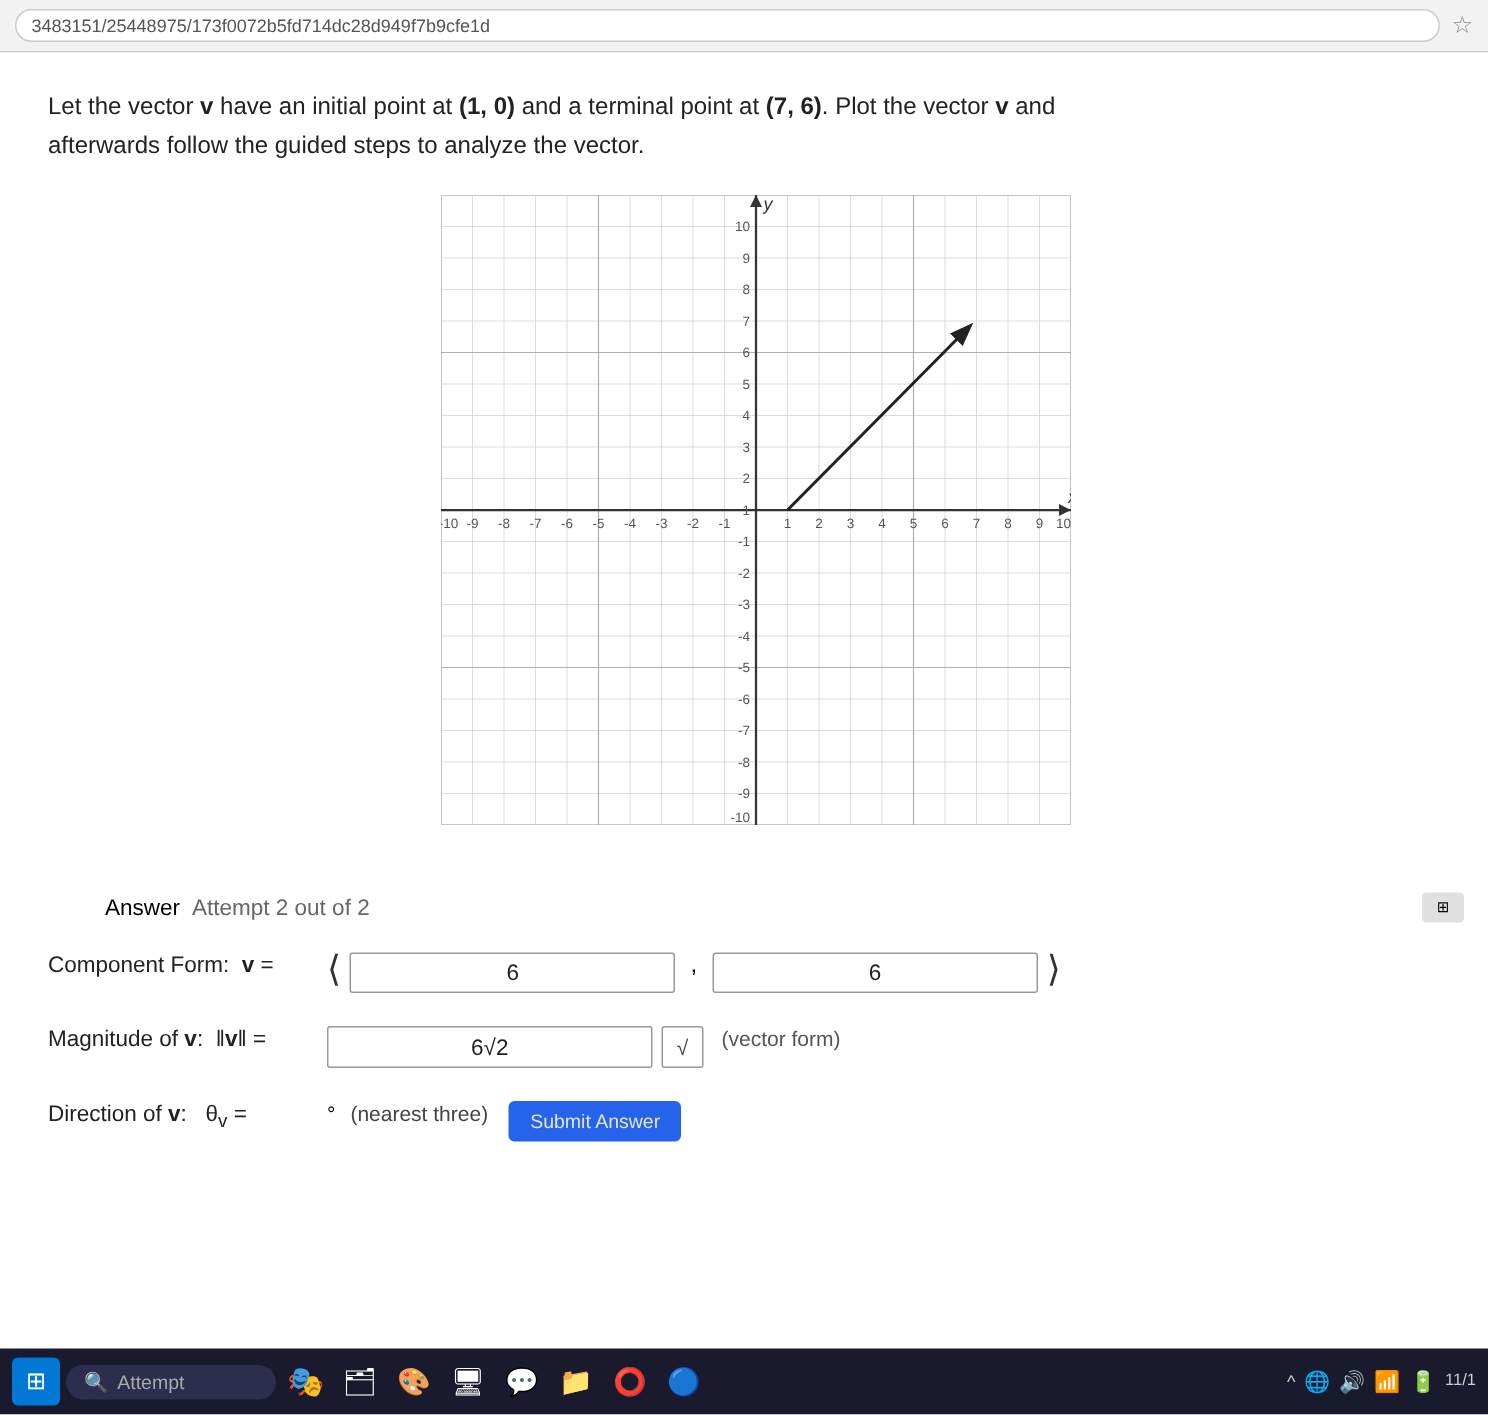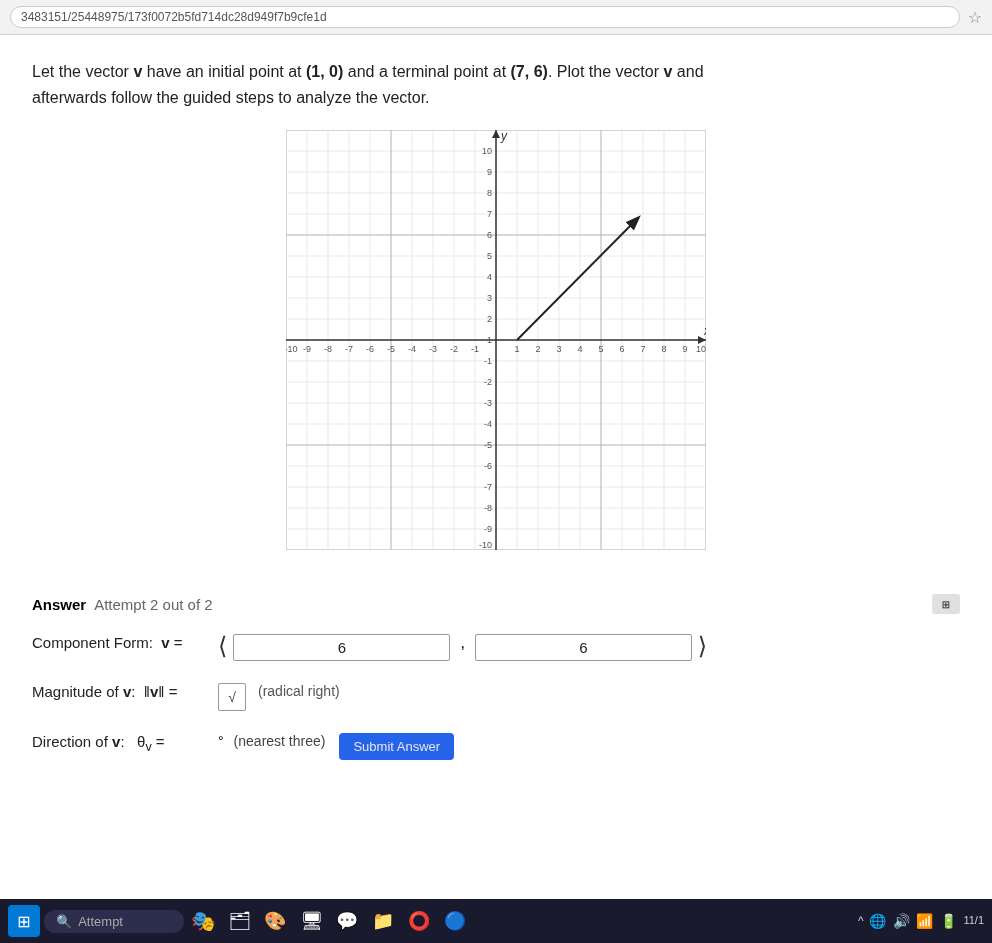--- a/index.html
+++ b/index.html
@@ -34,21 +34,21 @@
     }
     .address-bar .star-icon {
       font-size: 16px;
       color: #888;
     }
 
     
     .main-content {
       flex: 1;
       background: white;
-      padding: 24px 32px 0 32px;
+      padding: 24px 16px 0 32px;
     }
 
     .problem-text {
       font-size: 16px;
       line-height: 1.6;
       color: #222;
       margin-bottom: 20px;
     }
 
     .problem-text strong {
@@ -79,22 +79,23 @@
     }
 
     .answer-header {
       display: flex;
       align-items: center;
       gap: 8px;
       margin-bottom: 20px;
     }
 
     .answer-label {
-      font-weight: bold;
+      font-weight: normal;
       font-size: 15px;
+      margin-left: 38px;
     }
 
     .attempt-text {
       font-size: 15px;
       color: #666;
     }
 
     .answer-box-icon {
       margin-left: auto;
       width: 28px;
@@ -420,22 +421,23 @@
       <input class="input-box" type="text" value="6" readonly="" style="">
       <span class="comma-sep">,</span>
       <input class="input-box" type="text" value="6" readonly="" style="">
       <span class="angle-bracket">⟩</span>
     </div>
 
     <div class="answer-row">
       <span class="label">
         Magnitude of <strong>v</strong>:&nbsp;&nbsp;‖<strong>v</strong>‖ =
       </span>
+      <input class="input-box-wide" type="text" value="6√2" readonly="" style="">
       <span class="check-symbol">√</span>
-      <span class="radical-text">(radical right)</span>
+      <span class="radical-text">(vector form)</span>
     </div>
 
     <div class="answer-row">
       <span class="label">
         Direction of <strong>v</strong>:&nbsp;&nbsp;&nbsp;θ<sub>v</sub> =
       </span>
       <span class="degree-sym">°</span>
       <span class="nearest-text">(nearest three)</span>
       <button class="submit-btn">Submit Answer</button>
     </div>

